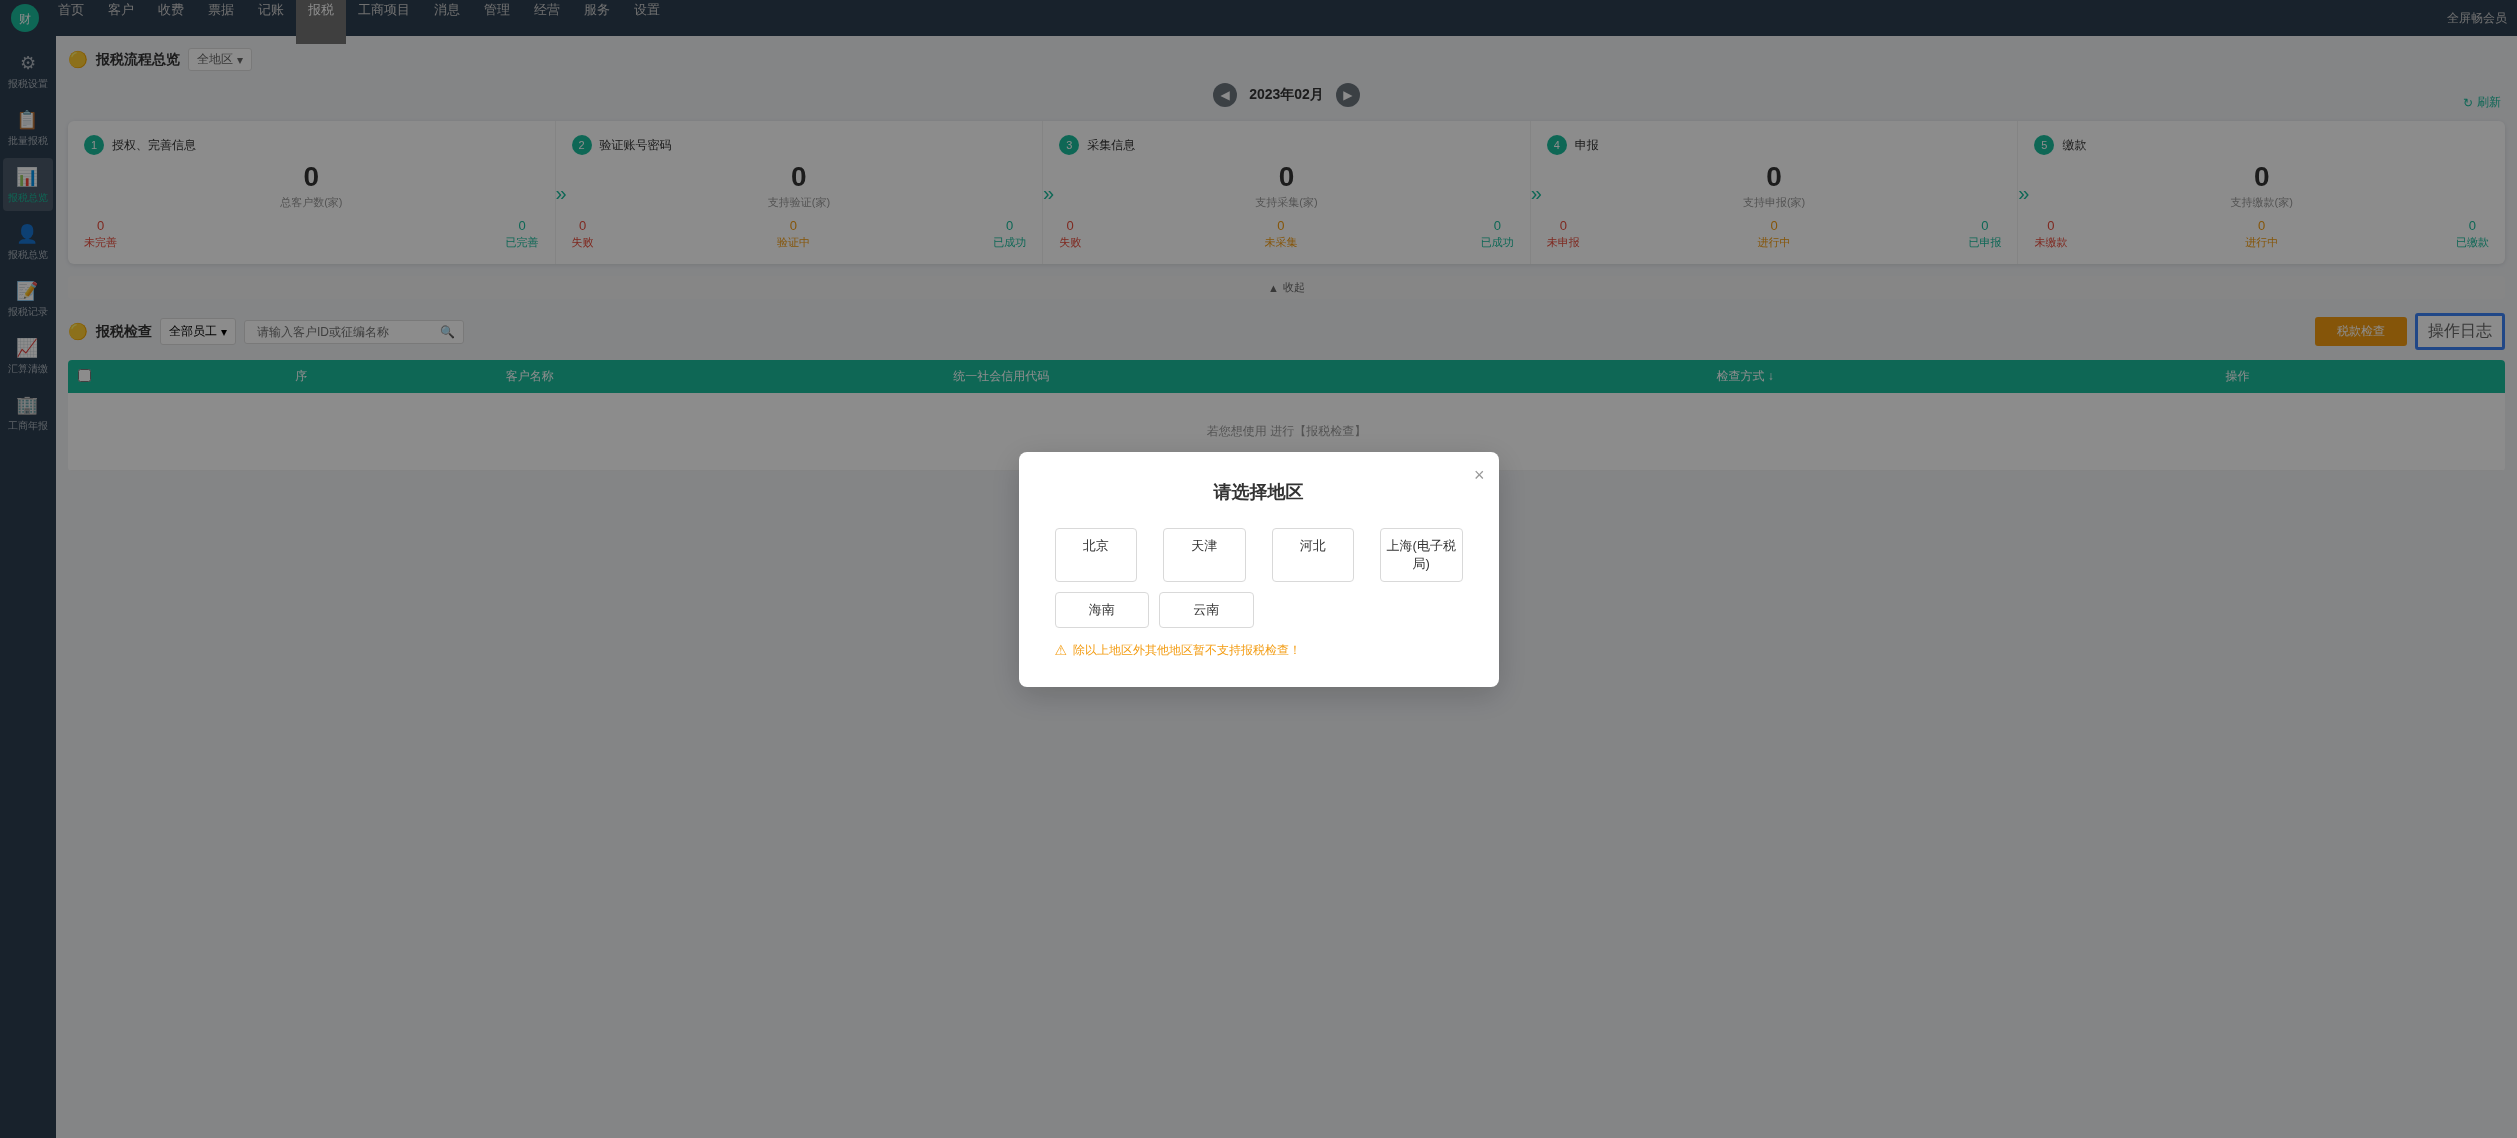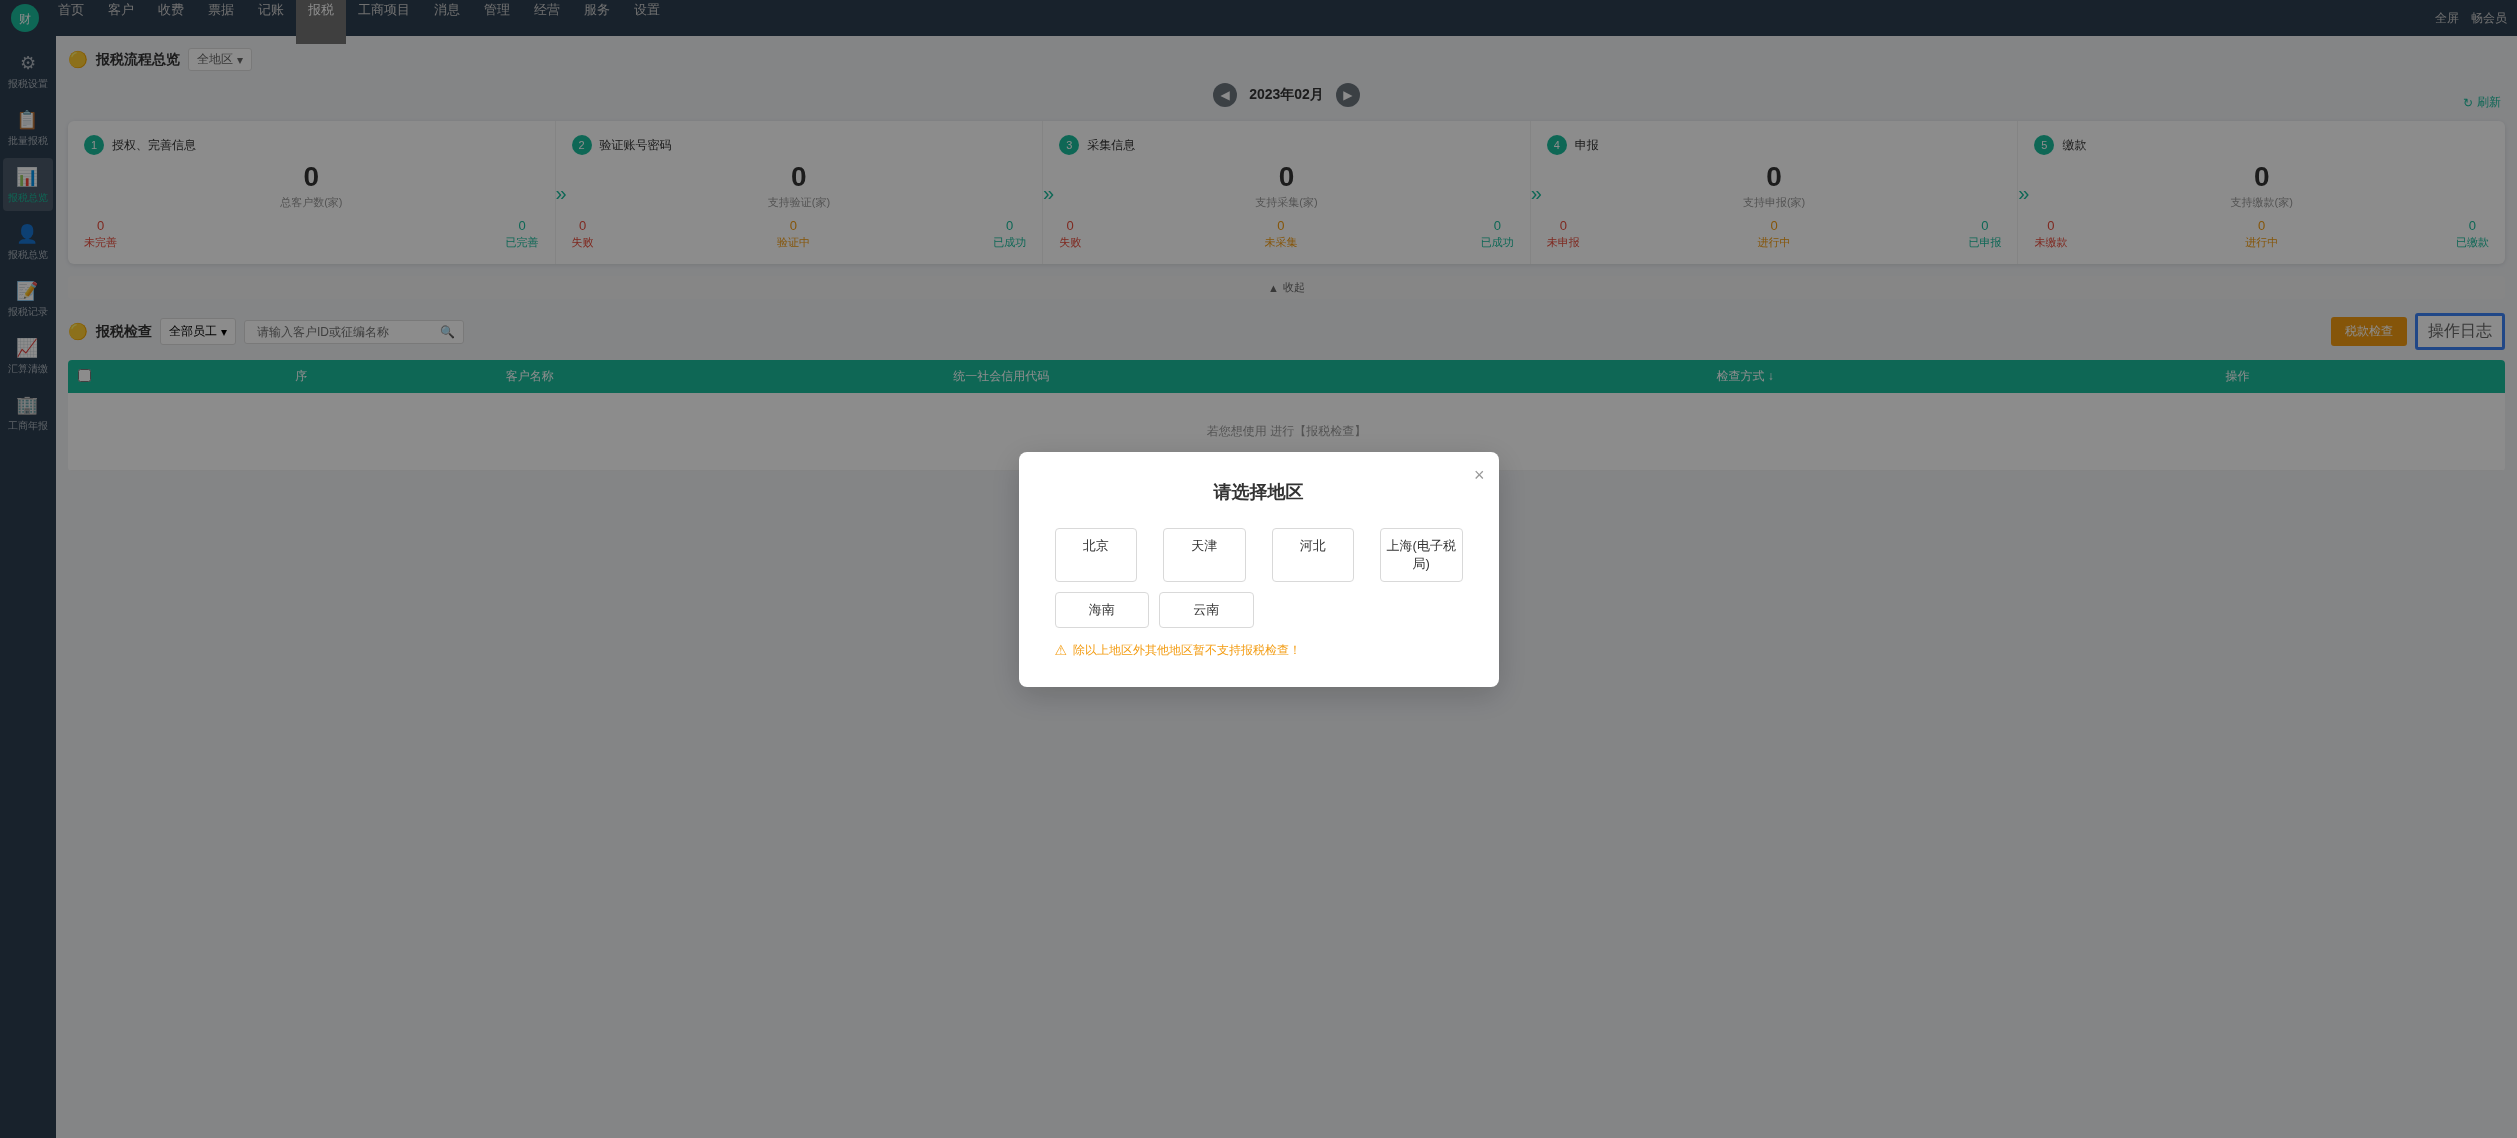--- a/index.html
+++ b/index.html
@@ -32,21 +32,20 @@
       cursor: pointer;
       font-size: 13px;
     }
     .top-nav-item.active {
       background: #737373;
       color: #fff;
     }
     .top-nav-right {
       display: flex;
       align-items: flex-end;
-      gap: 12px;
       color: #ccc;
       font-size: 12px;
     }
     .top-nav-right span { cursor: pointer; }
 
     
     .main-layout {
       display: flex;
       height: calc(100vh - 36px);
     }
@@ -271,21 +270,21 @@
       outline: none;
       font-size: 12px;
       padding: 4px 4px;
       flex: 1;
     }
     .check-btn {
       background: #f39c12;
       color: #fff;
       border: none;
       border-radius: 3px;
-      padding: 6px 14px;
+      padding: 6px 22px;
       cursor: pointer;
       font-size: 12px;
       margin-left: auto;
     }
     .log-btn {
       background: #fff;
       color: #666;
       border: 3px solid #3b82f6;
       border-radius: 3px;
       padding: 5px 10px;

